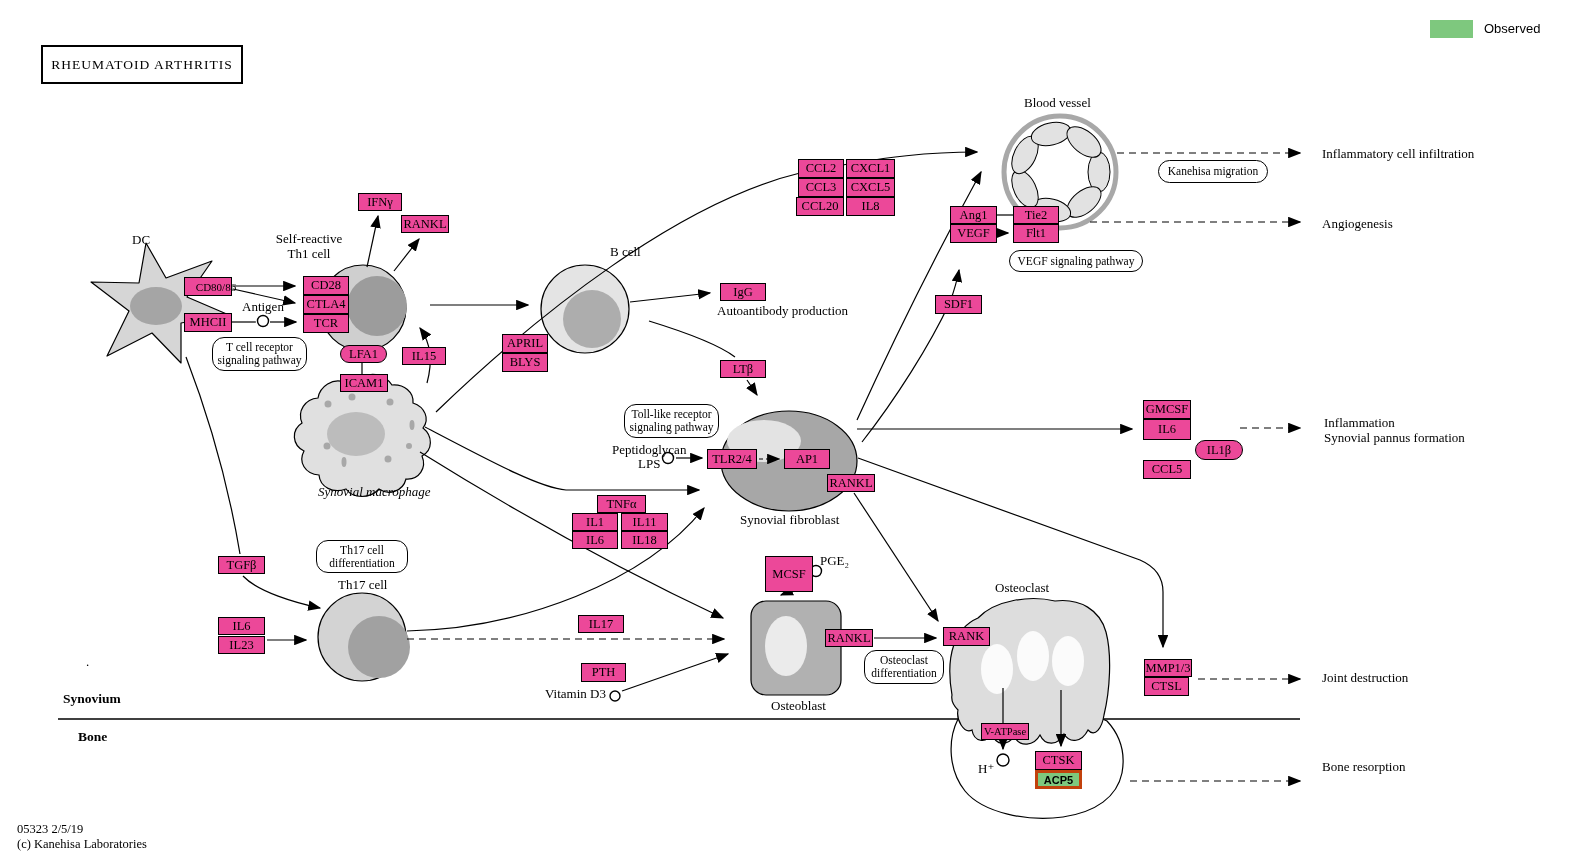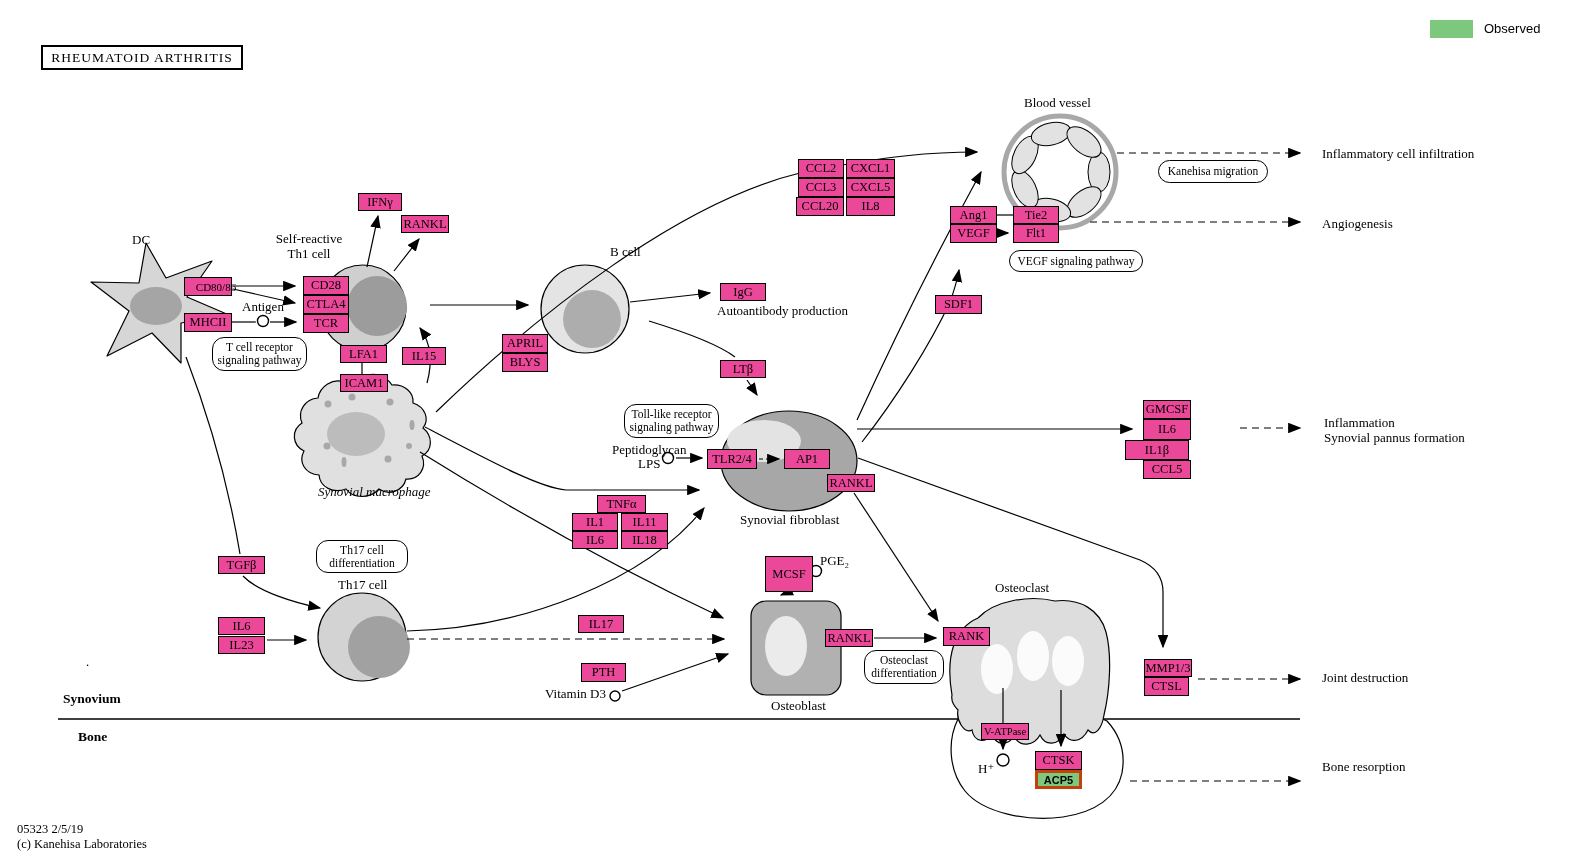--- a/index.html
+++ b/index.html
@@ -10,21 +10,21 @@
             display:flex;align-items:center;justify-content:center;font-size:12.5px;
             white-space:nowrap;z-index:3}
   .gene-box.green{background:#7EC87E;border:3px solid #c2410c;
             font-family:Liberation Sans, sans-serif;font-size:11px;font-weight:bold}
   .pathway-box{position:absolute;box-sizing:border-box;background:#fff;border:1.4px solid #000;
             border-radius:12px;display:flex;align-items:center;justify-content:center;
             text-align:center;font-size:11.5px;line-height:1.12;white-space:pre-line;z-index:3}
   .text-label{position:absolute;font-size:13px;white-space:pre-line;line-height:1.12;z-index:4}
   .text-label.bold{font-weight:bold;font-size:13.5px}
   .text-label.center{text-align:center}
-  .title-box{position:absolute;left:41px;top:45px;width:202px;height:25px;box-sizing:border-box;
+  .title-box{position:absolute;left:41px;top:45px;width:202px;height:39px;box-sizing:border-box;
             border:2px solid #000;display:flex;align-items:center;justify-content:center;
             font-size:13.5px;letter-spacing:1px;z-index:5}
   .legend-swatch{position:absolute;left:1430px;top:20px;width:43px;height:18px;z-index:5}
   .legend-label{position:absolute;left:1484px;top:21px;font-family:"Liberation Sans",sans-serif;
             font-size:13px;z-index:5}
   .footer-line1{position:absolute;left:17px;top:822px;font-size:12.5px;z-index:5}
   .footer-line2{position:absolute;left:17px;top:837px;font-size:12.5px;z-index:5}
 </style>
 </head>
 <body>
@@ -161,21 +161,21 @@
       <circle cx="1003" cy="760" r="6"></circle>
     </g>
   </svg>
 
   <div id="gene-layer">
       <div class="gene-box" style="left: 184px; top: 277px; width: 48px; height: 19px; font-size: 11px; padding-left: 16px;">CD80/86</div>
       <div class="gene-box" style="left: 184px; top: 313px; width: 48px; height: 19px;">MHCII</div>
       <div class="gene-box" style="left: 303px; top: 276px; width: 46px; height: 19px;">CD28</div>
       <div class="gene-box" style="left: 303px; top: 295px; width: 46px; height: 19px;">CTLA4</div>
       <div class="gene-box" style="left: 303px; top: 314px; width: 46px; height: 19px;">TCR</div>
-      <div class="gene-box" style="left: 340px; top: 345px; width: 47px; height: 18px;">LFA1</div>
+      <div class="gene-box" style="left: 340px; top: 345px; width: 47px; height: 18px; border-radius: 9px;">LFA1</div>
       <div class="gene-box" style="left: 340px; top: 374px; width: 48px; height: 18px;">ICAM1</div>
       <div class="gene-box" style="left: 402px; top: 347px; width: 44px; height: 18px;">IL15</div>
       <div class="gene-box" style="left: 358px; top: 193px; width: 44px; height: 18px;">IFNγ</div>
       <div class="gene-box" style="left: 401px; top: 215px; width: 48px; height: 18px;">RANKL</div>
       <div class="gene-box" style="left: 502px; top: 334px; width: 46px; height: 19px;">APRIL</div>
       <div class="gene-box" style="left: 502px; top: 353px; width: 46px; height: 19px;">BLYS</div>
       <div class="gene-box" style="left: 720px; top: 283px; width: 46px; height: 18px;">IgG</div>
       <div class="gene-box" style="left: 720px; top: 360px; width: 46px; height: 18px;">LTβ</div>
       <div class="gene-box" style="left: 707px; top: 449px; width: 50px; height: 20px;">TLR2/4</div>
       <div class="gene-box" style="left: 784px; top: 449px; width: 46px; height: 20px;">AP1</div>
@@ -202,21 +202,21 @@
       <div class="gene-box" style="left: 846px; top: 178px; width: 49px; height: 19px;">CXCL5</div>
       <div class="gene-box" style="left: 796px; top: 197px; width: 48px; height: 19px;">CCL20</div>
       <div class="gene-box" style="left: 846px; top: 197px; width: 49px; height: 19px;">IL8</div>
       <div class="gene-box" style="left: 950px; top: 206px; width: 47px; height: 18px;">Ang1</div>
       <div class="gene-box" style="left: 1013px; top: 206px; width: 46px; height: 18px;">Tie2</div>
       <div class="gene-box" style="left: 950px; top: 224px; width: 47px; height: 19px;">VEGF</div>
       <div class="gene-box" style="left: 1013px; top: 224px; width: 46px; height: 19px;">Flt1</div>
       <div class="gene-box" style="left: 935px; top: 295px; width: 47px; height: 19px;">SDF1</div>
       <div class="gene-box" style="left: 1143px; top: 400px; width: 48px; height: 19px;">GMCSF</div>
       <div class="gene-box" style="left: 1143px; top: 419px; width: 48px; height: 21px;">IL6</div>
-      <div class="gene-box" style="left: 1125px; top: 440px; width: 64px; height: 20px;">IL1β</div>
+      <div class="gene-box" style="left: 1195px; top: 440px; width: 48px; height: 20px; border-radius: 10px;">IL1β</div>
       <div class="gene-box" style="left: 1143px; top: 460px; width: 48px; height: 19px;">CCL5</div>
       <div class="gene-box" style="left: 1144px; top: 659px; width: 48px; height: 18px;">MMP1/3</div>
       <div class="gene-box" style="left: 1144px; top: 677px; width: 45px; height: 19px;">CTSL</div>
     </div>
   <div id="pathway-layer">
       <div class="pathway-box" style="left: 212px; top: 337px; width: 95px; height: 34px;">T cell receptor
 signaling pathway</div>
       <div class="pathway-box" style="left: 624px; top: 404px; width: 95px; height: 34px;">Toll-like receptor
 signaling pathway</div>
       <div class="pathway-box" style="left: 316px; top: 540px; width: 92px; height: 33px;">Th17 cell

